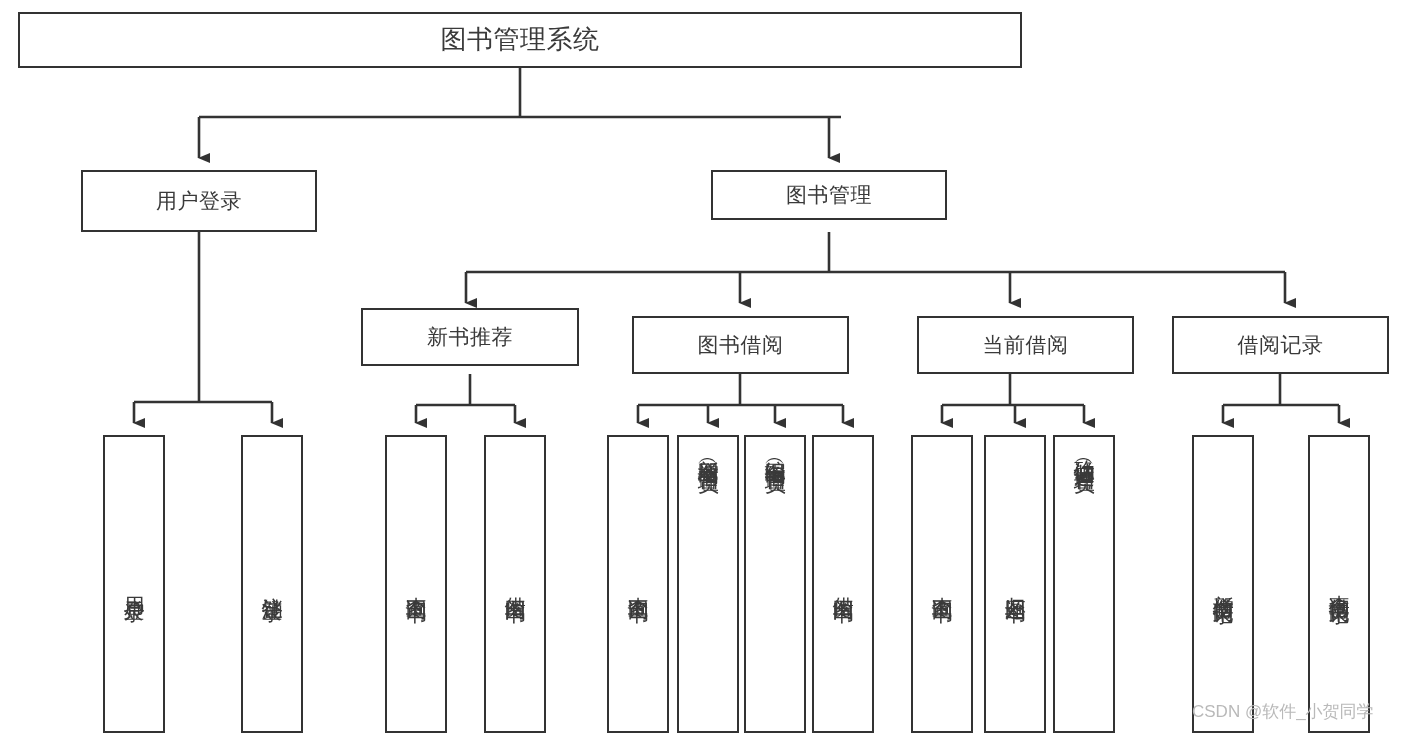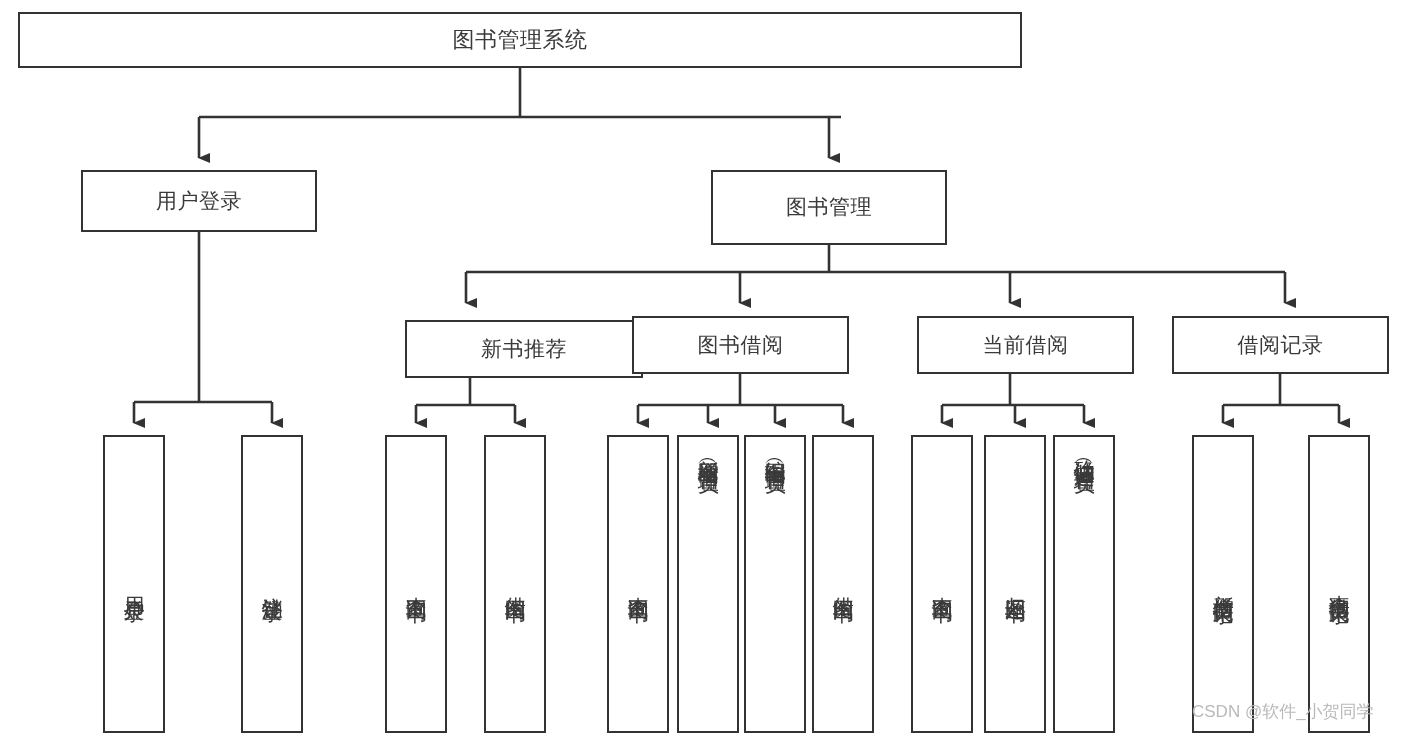--- a/index.html
+++ b/index.html
@@ -41,21 +41,21 @@
   .node .label {
     display: block;
     line-height: 1.18;
     letter-spacing: 0.5px;
   }
   .node.horiz .label {
     writing-mode: horizontal-tb;
     font-size: 21px;
   }
   .node.root .label {
-    font-size: 22px;
+    font-size: 26px;
     font-family: Liberation Serif, serif;
   }
   .node.vert {
     align-items: flex-start;
     padding-top: 6px;
   }
   .node.vert .label {
     writing-mode: vertical-rl;
     text-orientation: upright;
     font-size: 21px;
@@ -131,25 +131,25 @@
     </g>
   </svg>
 
   <div class="node root horiz" style="left:18px;top:12px;width:1004px;height:56px;">
     <span class="label">图书管理系统</span>
   </div>
 
   <div class="node horiz" style="left:81px;top:170px;width:236px;height:62px;">
     <span class="label">用户登录</span>
   </div>
-  <div class="node horiz" style="left:711px;top:170px;width:236px;height:75px;">
+  <div class="node horiz" style="left:711px;top:170px;width:236px;height:50px;">
     <span class="label">图书管理</span>
   </div>
 
-  <div class="node horiz" style="left:361px;top:320px;width:238px;height:58px;margin-left:44px;">
+  <div class="node horiz" style="left:361px;top:308px;width:218px;height:58px;">
     <span class="label">新书推荐</span>
   </div>
   <div class="node horiz" style="left:632px;top:316px;width:217px;height:58px;justify-content:center;">
     <span class="label">图书借阅</span>
   </div>
   <div class="node horiz" style="left:902px;top:316px;width:217px;height:58px;margin-left:15px;">
     <span class="label">当前借阅</span>
   </div>
   <div class="node horiz" style="left:1172px;top:316px;width:217px;height:58px;justify-content:center;">
     <span class="label">借阅记录</span>

